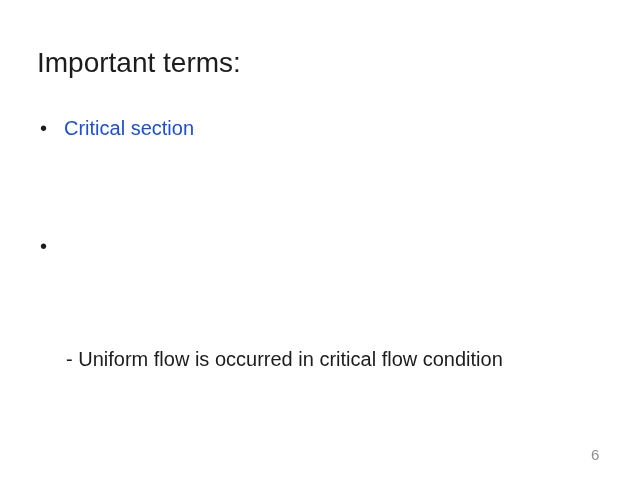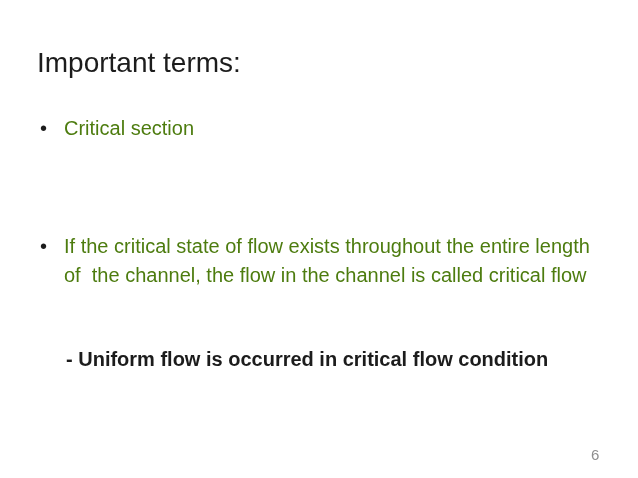--- a/index.html
+++ b/index.html
@@ -42,34 +42,33 @@
     width: 24px;
     flex: 0 0 24px;
     font-size: 20px;
     line-height: 29px;
     color: #1c1c1c;
   }
   .bullet-text {
     width: 540px;
     font-size: 20px;
     line-height: 29px;
-    color: #4d7c0f;
+    color: #1d4ed8;
   }
   .bullet-body {
     white-space: pre-wrap;
   }
   .note-line {
     position: absolute;
     left: 66px;
     top: 345px;
     font-size: 20px;
     line-height: 29px;
     color: #1c1c1c;
     white-space: pre;
-    font-weight: bold;
   }
   .page-number {
     position: absolute;
     left: 591px;
     top: 447px;
     font-size: 15px;
     line-height: 15px;
     color: #8e8e8e;
   }
 </style>
@@ -83,21 +82,20 @@
   <div class="bullet-item first">
     <span class="bullet-marker">•</span>
     <div class="bullet-text">
       <div class="bullet-heading">Critical section</div>
     </div>
   </div>
 
   <div class="bullet-item second">
     <span class="bullet-marker">•</span>
     <div class="bullet-text">
-      <div class="bullet-body">If the critical state of flow exists throughout the entire length of  the channel, the flow in the channel is called critical flow</div>
     </div>
   </div>
 
   <div class="note-line">- Uniform flow is occurred in critical flow condition</div>
 
   <div class="page-number">6</div>
 
 </div>
 
 </body></html>

